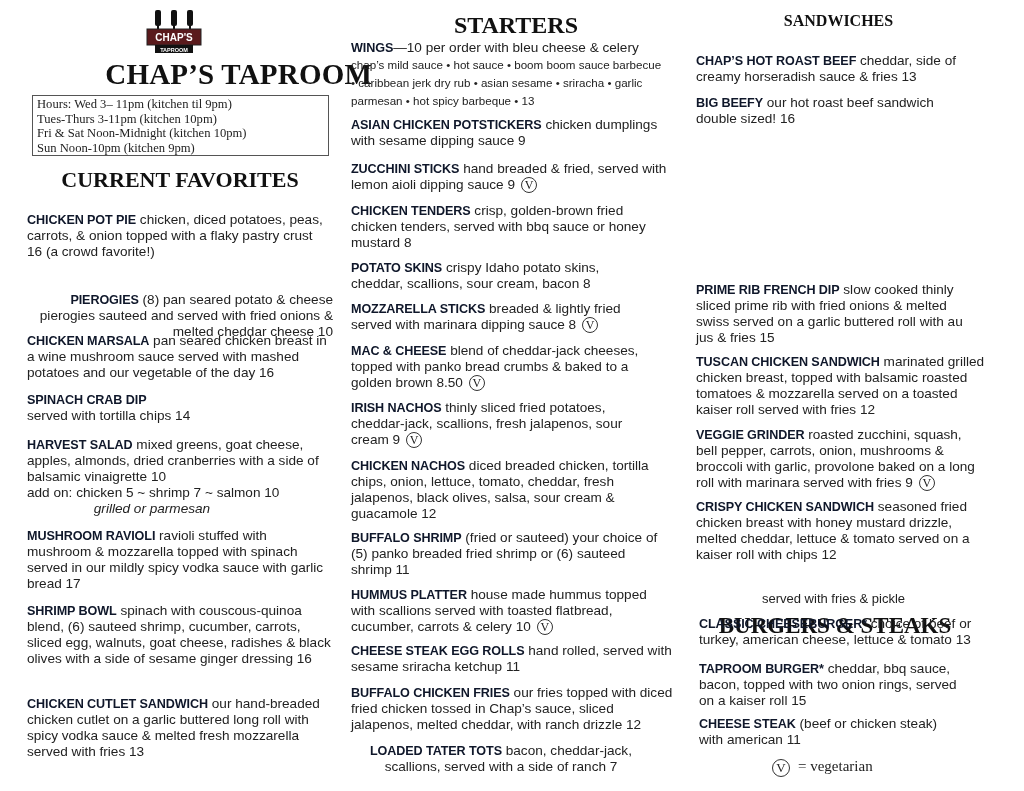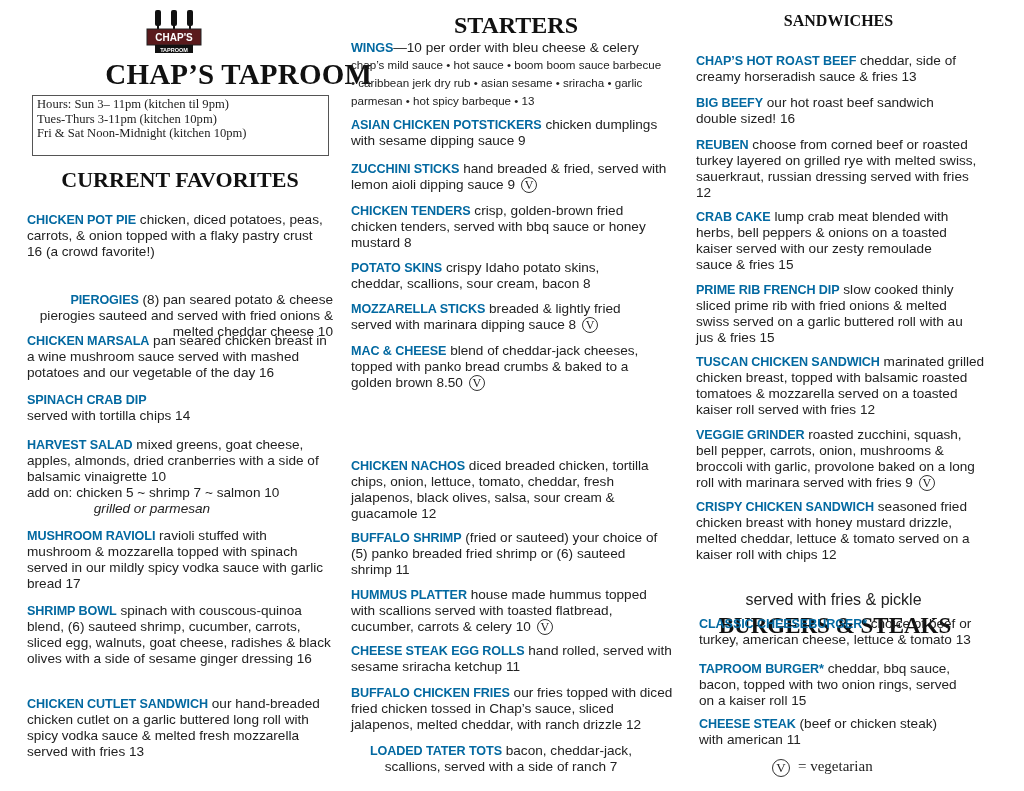--- a/index.html
+++ b/index.html
@@ -13,24 +13,24 @@
   .logo { position:absolute; left:145px; top:10px; width:58px; height:44px; }
   .restaurant-title { position:absolute; left:0; width:372px; top:58px; text-align:right;
         font-family:"Liberation Serif", serif; font-weight:bold; font-size:29px; letter-spacing:0.2px; color:#111; }
   .hours-box { position:absolute; left:32px; top:95px; width:297px; height:61px; border:1px solid #555;
         font-family:"Liberation Serif", serif; font-size:12.6px; line-height:14.5px; padding:1px 4px; box-sizing:border-box; color:#222; }
   .section-title { font-family:"Liberation Serif", serif; font-weight:bold; text-align:center; color:#111; }
   .fav-title { position:absolute; left:0; width:360px; top:167px; font-size:22px; }
   .starters-title { position:absolute; left:0; width:330px; top:12px; font-size:24px; text-align:center; }
   .sandwiches-title { position:absolute; left:0; width:300px; top:12px; font-size:16px; }
   .burgers-title { position:absolute; left:0; width:278px; top:565px; font-size:23px;margin-top:48px; }
-  .burgers-sub { position:absolute; left:0; width:275px; top:591px; font-size:16px; text-align:center; color:#222; }
+  .burgers-sub { position:absolute; left:0; width:275px; top:591px; font-size:13px; text-align:center; color:#222; }
 
   .item { position:absolute; font-size:13.6px; line-height:16px; color:#222; }
-  .item .name { font-family:"Liberation Sans", sans-serif; font-weight:bold; font-size:12.6px; letter-spacing:-0.1px; color:#0369a1; }
+  .item .name { font-family:"Liberation Sans", sans-serif; font-weight:bold; font-size:12.6px; letter-spacing:-0.1px; color:#0f172a; }
   .wings-sub { font-size:11.6px; line-height:18px; color:#222; }
   .italic-center { font-style:italic; display:block; text-align:center; }
   .veg { display:inline-block; width:14px; height:14px; border:1px solid #333; border-radius:50%;
          font-family:"Liberation Serif", serif; font-size:12px; line-height:14px; text-align:center; vertical-align:middle; margin-left:6px; }
   .legend { position:absolute; left:76px; top:758px; font-family:"Liberation Serif", serif; font-size:15px; color:#222; }
   .legend .veg { margin-left:0; margin-right:8px; width:16px; height:16px; line-height:16px; font-size:13px; }
 </style>
 </head>
 <body>
 
@@ -42,23 +42,24 @@
     <rect x="12" y="14" width="2" height="6" fill="#111"></rect>
     <rect x="28" y="14" width="2" height="6" fill="#111"></rect>
     <rect x="44" y="14" width="2" height="6" fill="#111"></rect>
     <rect x="2" y="19" width="54" height="16" fill="#5a1a1c" stroke="#222" stroke-width="1"></rect>
     <text x="29" y="31" text-anchor="middle" font-family="Liberation Sans, sans-serif" font-weight="bold" font-size="10" fill="#fff">CHAP'S</text>
     <rect x="10" y="35" width="38" height="8" fill="#111"></rect>
     <text x="29" y="41.5" text-anchor="middle" font-family="Liberation Sans, sans-serif" font-weight="bold" font-size="5.5" fill="#fff">TAPROOM</text>
   </svg>
   <div class="restaurant-title">CHAP’S TAPROOM</div>
   <div class="hours-box">
-    <div>Hours:   Sun 3– 11pm (kitchen til 9pm)</div>
+    <div>Hours:   Wed 3– 11pm (kitchen til 9pm)</div>
     <div>Tues-Thurs 3-11pm  (kitchen 10pm)</div>
     <div>Fri &amp; Sat Noon-Midnight  (kitchen 10pm)</div>
+    <div>Sun Noon-10pm  (kitchen 9pm)</div>
   </div>
   <div class="section-title fav-title">CURRENT FAVORITES</div>
 
   <div class="item" style="left:27px;top:212px;width:300px;">
     <span class="name">CHICKEN POT PIE</span><span> chicken, diced potatoes, peas, carrots, &amp; onion topped with a flaky pastry crust 16  (a crowd favorite!)</span>
   </div>
   <div class="item" style="left:27px;top:292px;width:306px;text-align:right;">
     <span class="name">PIEROGIES</span><span> (8) pan seared potato &amp; cheese pierogies sauteed and served with fried onions &amp; melted cheddar cheese 10</span>
   </div>
   <div class="item" style="left:27px;top:333px;width:306px;">
@@ -102,20 +103,23 @@
   </div>
   <div class="item" style="left:0;top:260px;width:290px;">
     <span class="name">POTATO SKINS</span><span>  crispy Idaho potato skins, cheddar, scallions, sour cream, bacon 8</span>
   </div>
   <div class="item" style="left:0;top:301px;width:300px;">
     <span class="name">MOZZARELLA STICKS</span><span> breaded &amp; lightly fried served with marinara dipping sauce 8</span><span class="veg">V</span>
   </div>
   <div class="item" style="left:0;top:343px;width:312px;">
     <span class="name">MAC &amp; CHEESE</span><span>  blend of cheddar-jack cheeses, topped with panko bread crumbs &amp; baked to a golden brown 8.50</span><span class="veg">V</span>
   </div>
+  <div class="item" style="left:0;top:400px;width:300px;">
+    <span class="name">IRISH NACHOS</span><span>  thinly sliced fried potatoes, cheddar-jack, scallions, fresh jalapenos, sour cream 9</span><span class="veg">V</span>
+  </div>
   <div class="item" style="left:0;top:458px;width:318px;">
     <span class="name">CHICKEN NACHOS</span><span>  diced breaded chicken, tortilla chips, onion, lettuce, tomato, cheddar, fresh jalapenos, black olives, salsa, sour cream &amp; guacamole 12</span>
   </div>
   <div class="item" style="left:0;top:530px;width:312px;">
     <span class="name">BUFFALO SHRIMP</span><span> (fried or sauteed) your choice of (5) panko breaded fried shrimp or (6) sauteed shrimp 11</span>
   </div>
   <div class="item" style="left:0;top:587px;width:318px;">
     <span class="name">HUMMUS PLATTER</span><span> house made hummus topped with scallions served with toasted flatbread, cucumber, carrots &amp; celery 10</span><span class="veg">V</span>
   </div>
   <div class="item" style="left:0;top:643px;width:325px;">
@@ -130,26 +134,20 @@
 </div>
 
 <div class="col col3" style="height:791px;">
   <div class="section-title sandwiches-title" style="left:0;width:285px;">SANDWICHES</div>
 
   <div class="item" style="left:0;top:53px;width:290px;">
     <span class="name">CHAP’S HOT ROAST BEEF</span><span> cheddar, side of creamy horseradish sauce &amp; fries 13</span>
   </div>
   <div class="item" style="left:0;top:95px;width:260px;">
     <span class="name">BIG BEEFY</span><span> our hot roast beef sandwich double sized!  16</span>
-  </div>
-  <div class="item" style="left:0;top:137px;width:290px;">
-    <span class="name">REUBEN</span><span> choose from corned beef or roasted turkey layered on grilled rye with melted swiss, sauerkraut, russian dressing served with fries 12</span>
-  </div>
-  <div class="item" style="left:0;top:209px;width:275px;">
-    <span class="name">CRAB CAKE</span><span>  lump crab meat blended with herbs, bell peppers &amp; onions on a toasted kaiser served with our zesty remoulade sauce &amp; fries 15</span>
   </div>
   <div class="item" style="left:0;top:282px;width:280px;">
     <span class="name">PRIME RIB FRENCH DIP</span><span>  slow cooked thinly sliced prime rib with fried onions &amp; melted swiss served on a garlic buttered roll with au jus &amp; fries 15</span>
   </div>
   <div class="item" style="left:0;top:354px;width:290px;">
     <span class="name">TUSCAN CHICKEN SANDWICH</span><span> marinated grilled chicken breast, topped with balsamic roasted tomatoes &amp; mozzarella served on a toasted kaiser roll served with fries 12</span>
   </div>
   <div class="item" style="left:0;top:427px;width:290px;">
     <span class="name">VEGGIE GRINDER</span><span> roasted zucchini, squash, bell pepper, carrots, onion, mushrooms &amp; broccoli with garlic, provolone baked on a long roll with marinara served with fries 9</span><span class="veg">V</span>
   </div>

